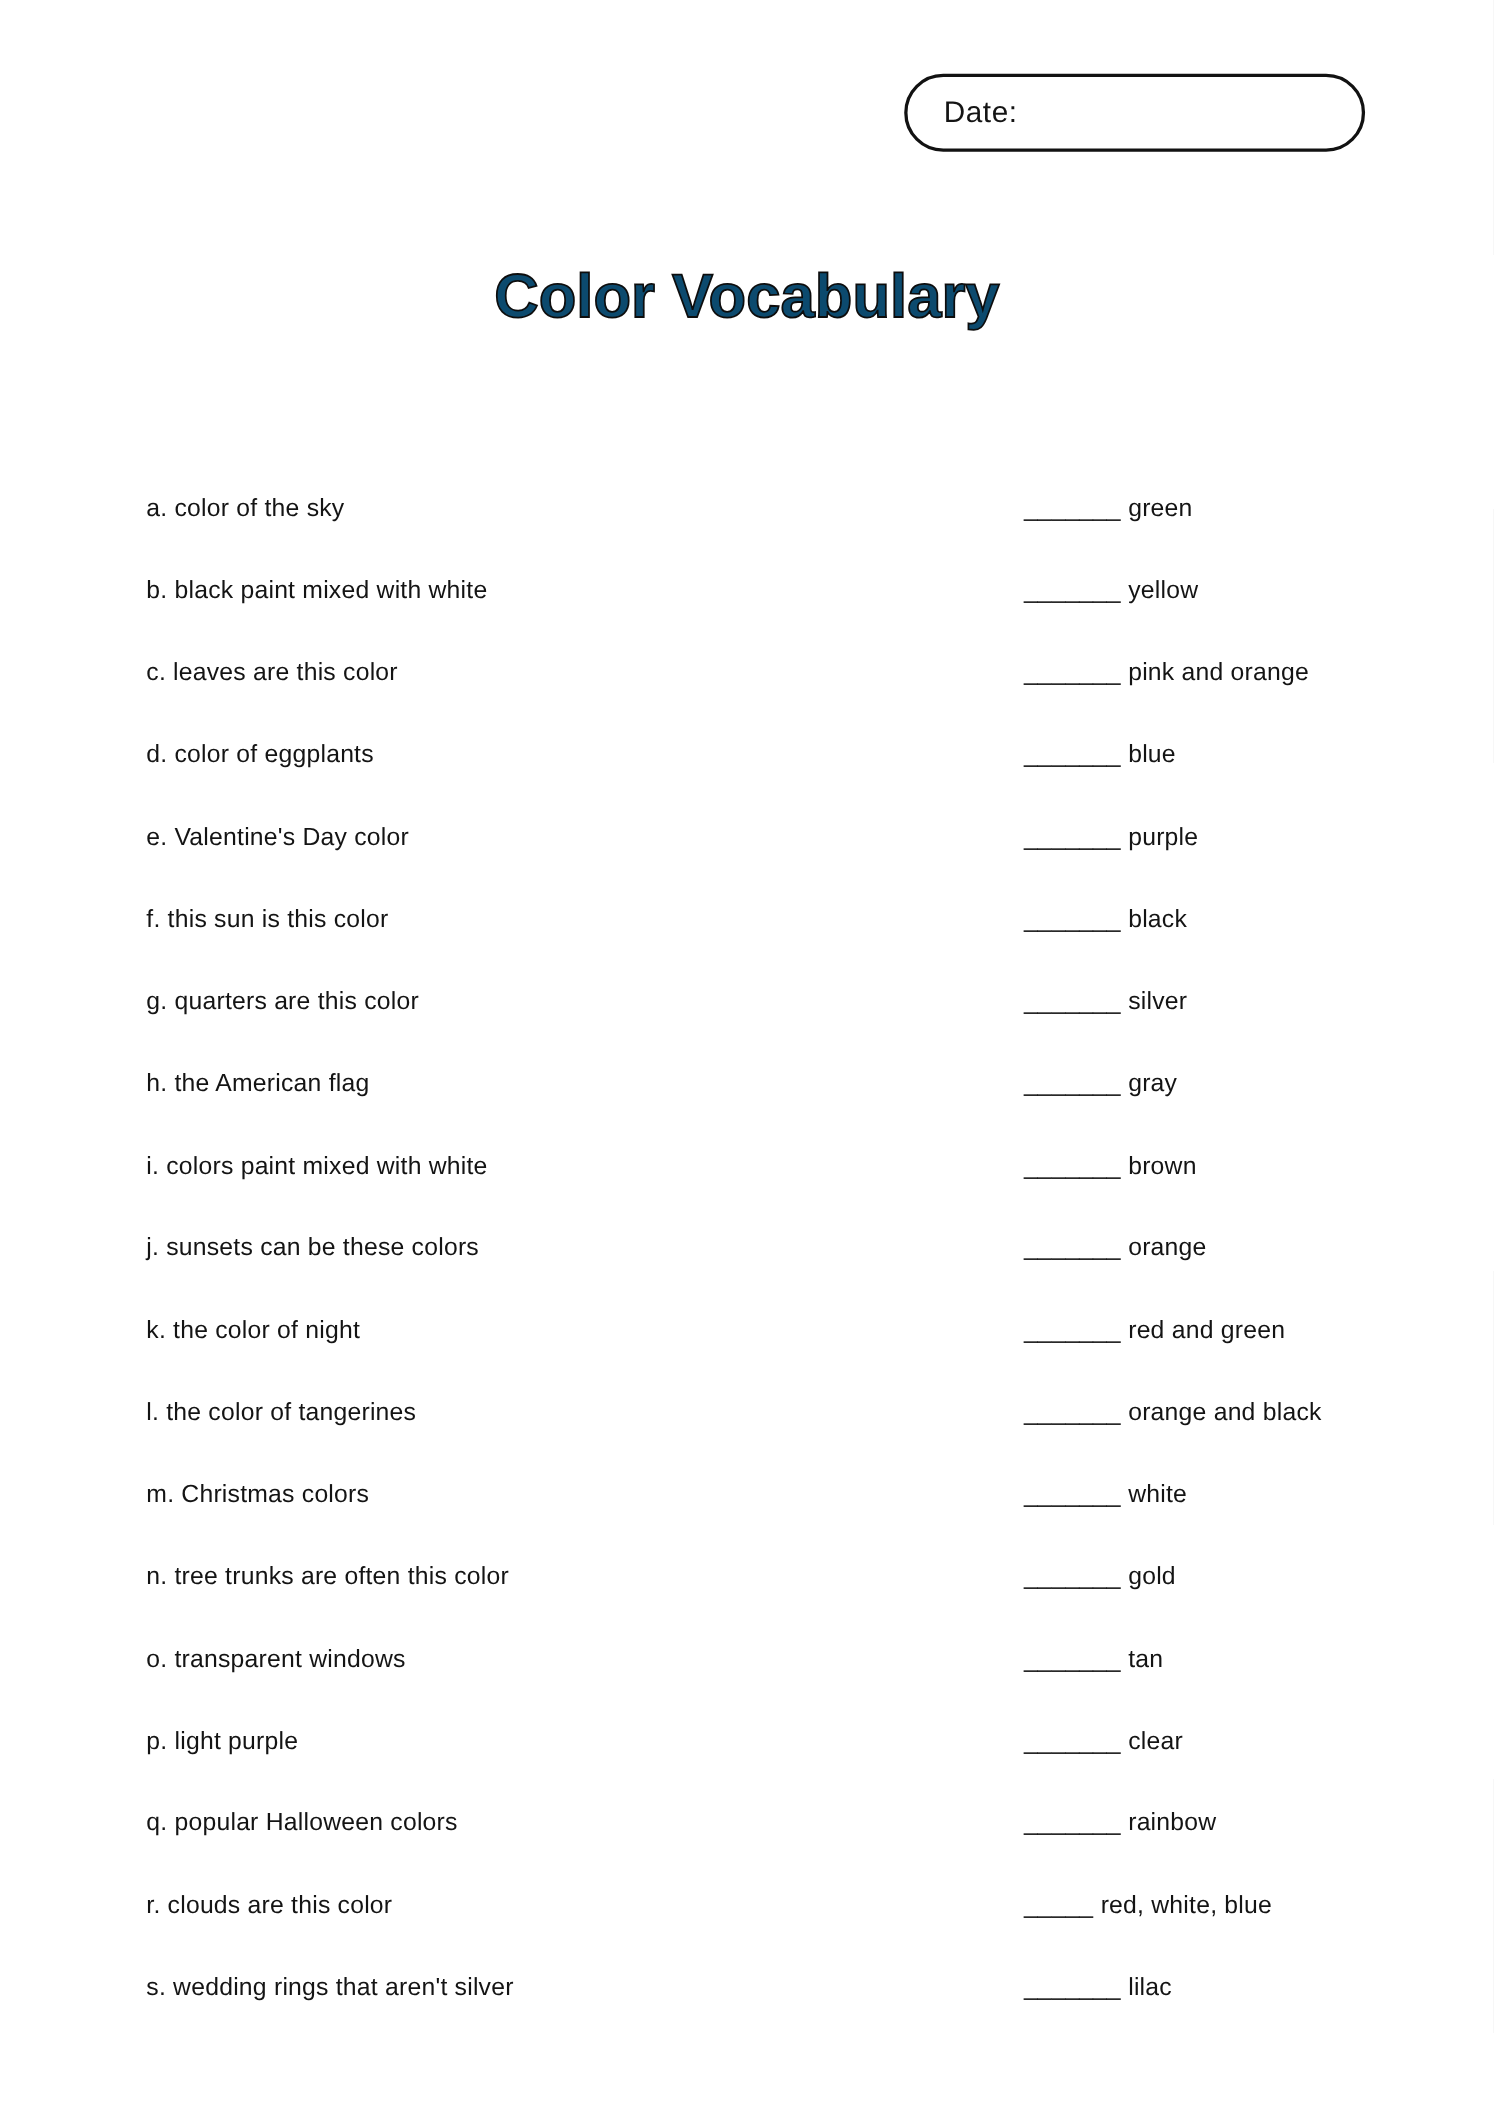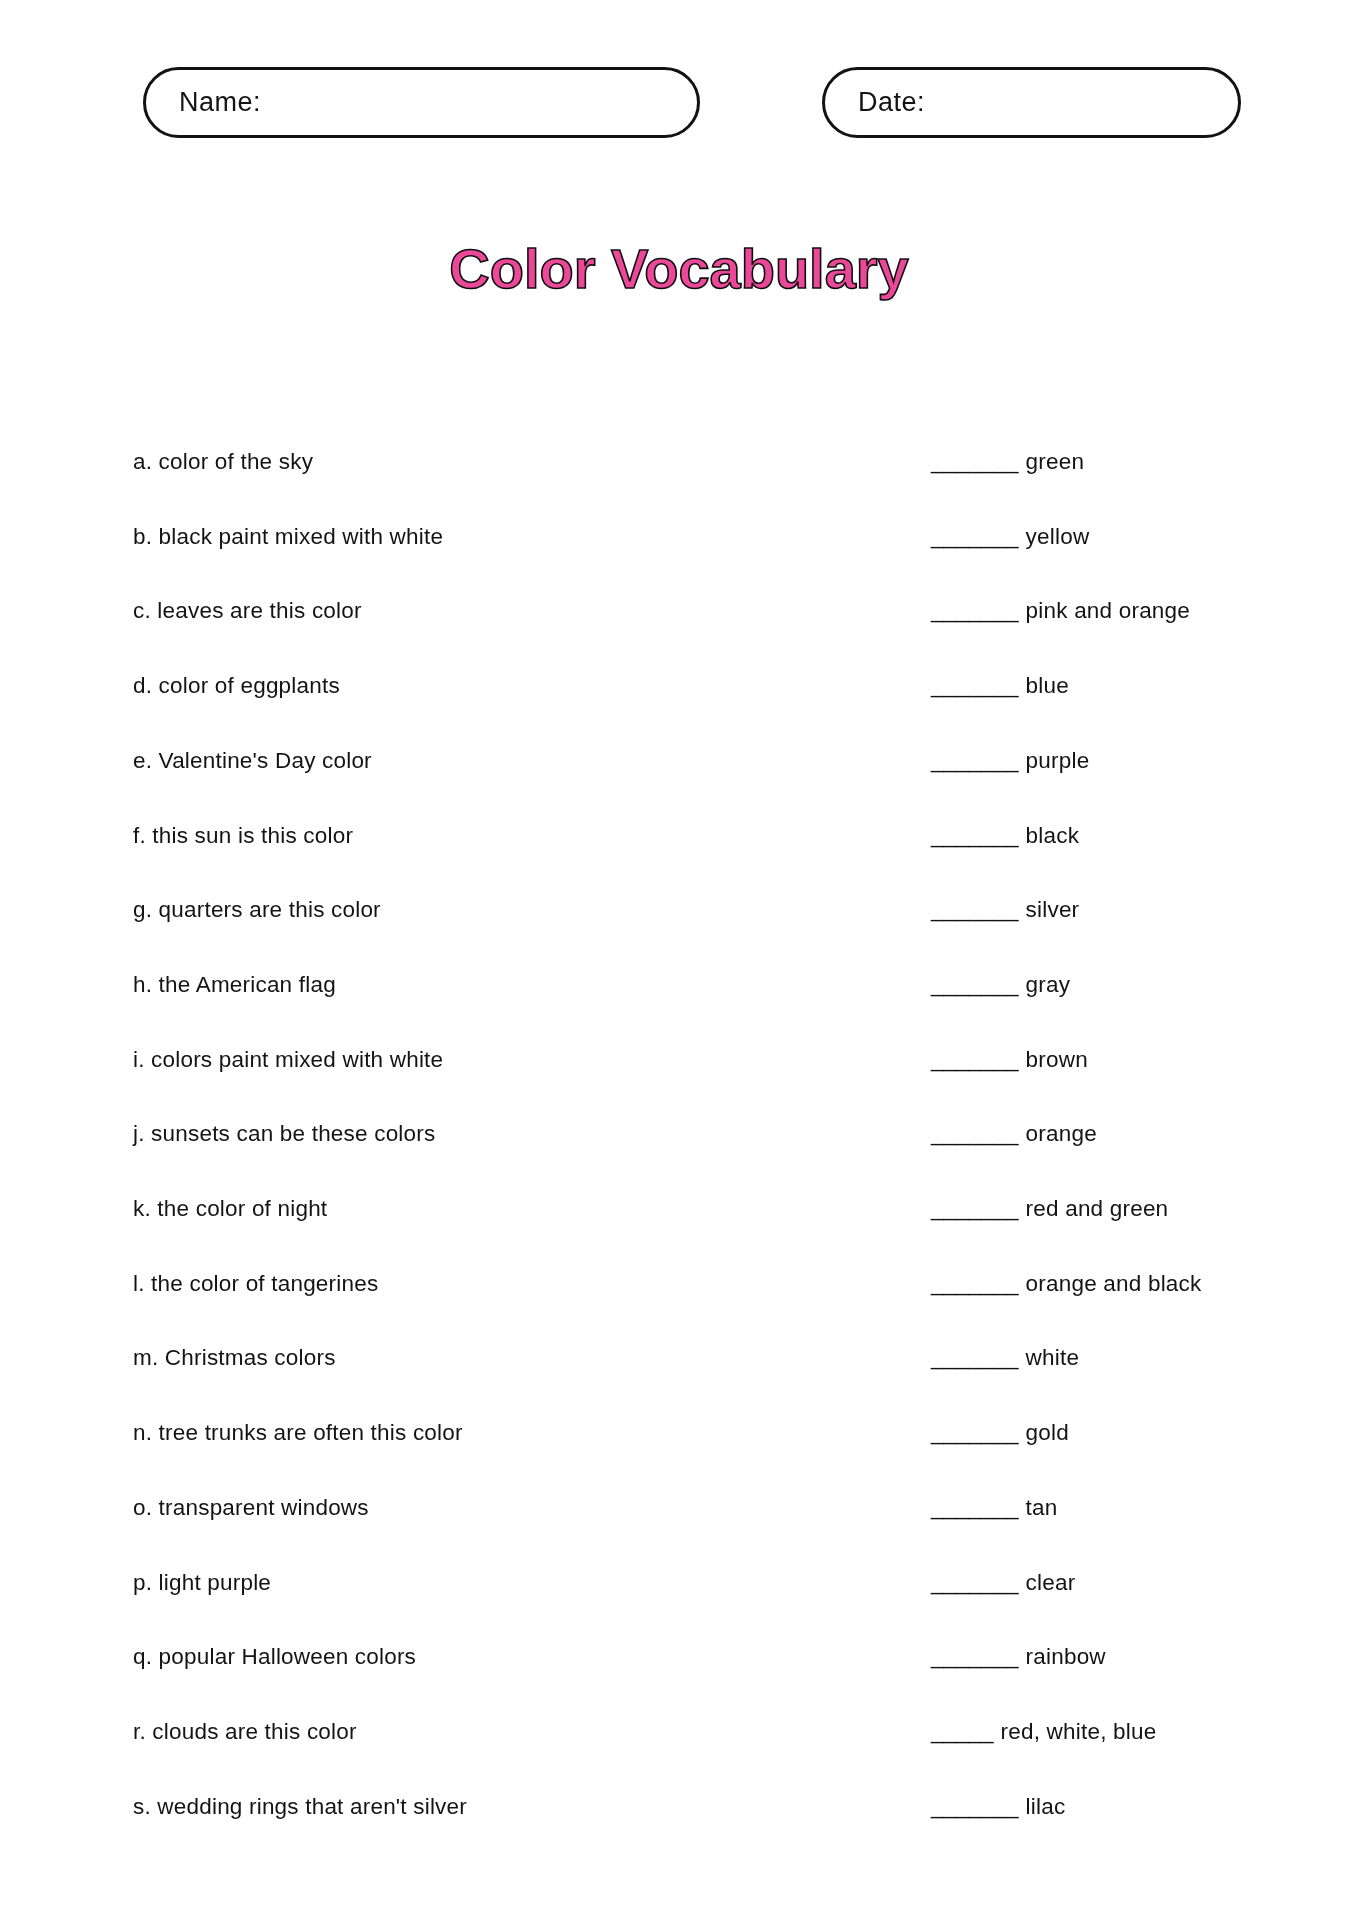--- a/index.html
+++ b/index.html
@@ -38,21 +38,21 @@
   
   .title {
     position: absolute;
     top: 236px;
     left: 0;
     width: 100%;
     text-align: center;
     font-size: 56px;
     font-weight: bold;
     letter-spacing: 0px;
-    color: #ec4899;
+    color: #0c4a6e;
     -webkit-text-stroke: 1.6px #0d0d0d;
   }
 
   
   .instructions {
     position: absolute;
     top: 363px;
     left: 0;
     width: 100%;
     text-align: center;
@@ -88,23 +88,20 @@
   }
   .word {
     margin-left: 7px;
   }
 </style>
 </head>
 <body>
 
 <div class="page">
 
-  <div class="pill name-box">
-    <span class="pill-label">Name:</span>
-  </div>
   <div class="pill date-box">
     <span class="pill-label">Date:</span>
   </div>
 
   <div class="title">Color Vocabulary</div>
 
 
   <div>
 
     <div class="row" style="top:448px">

